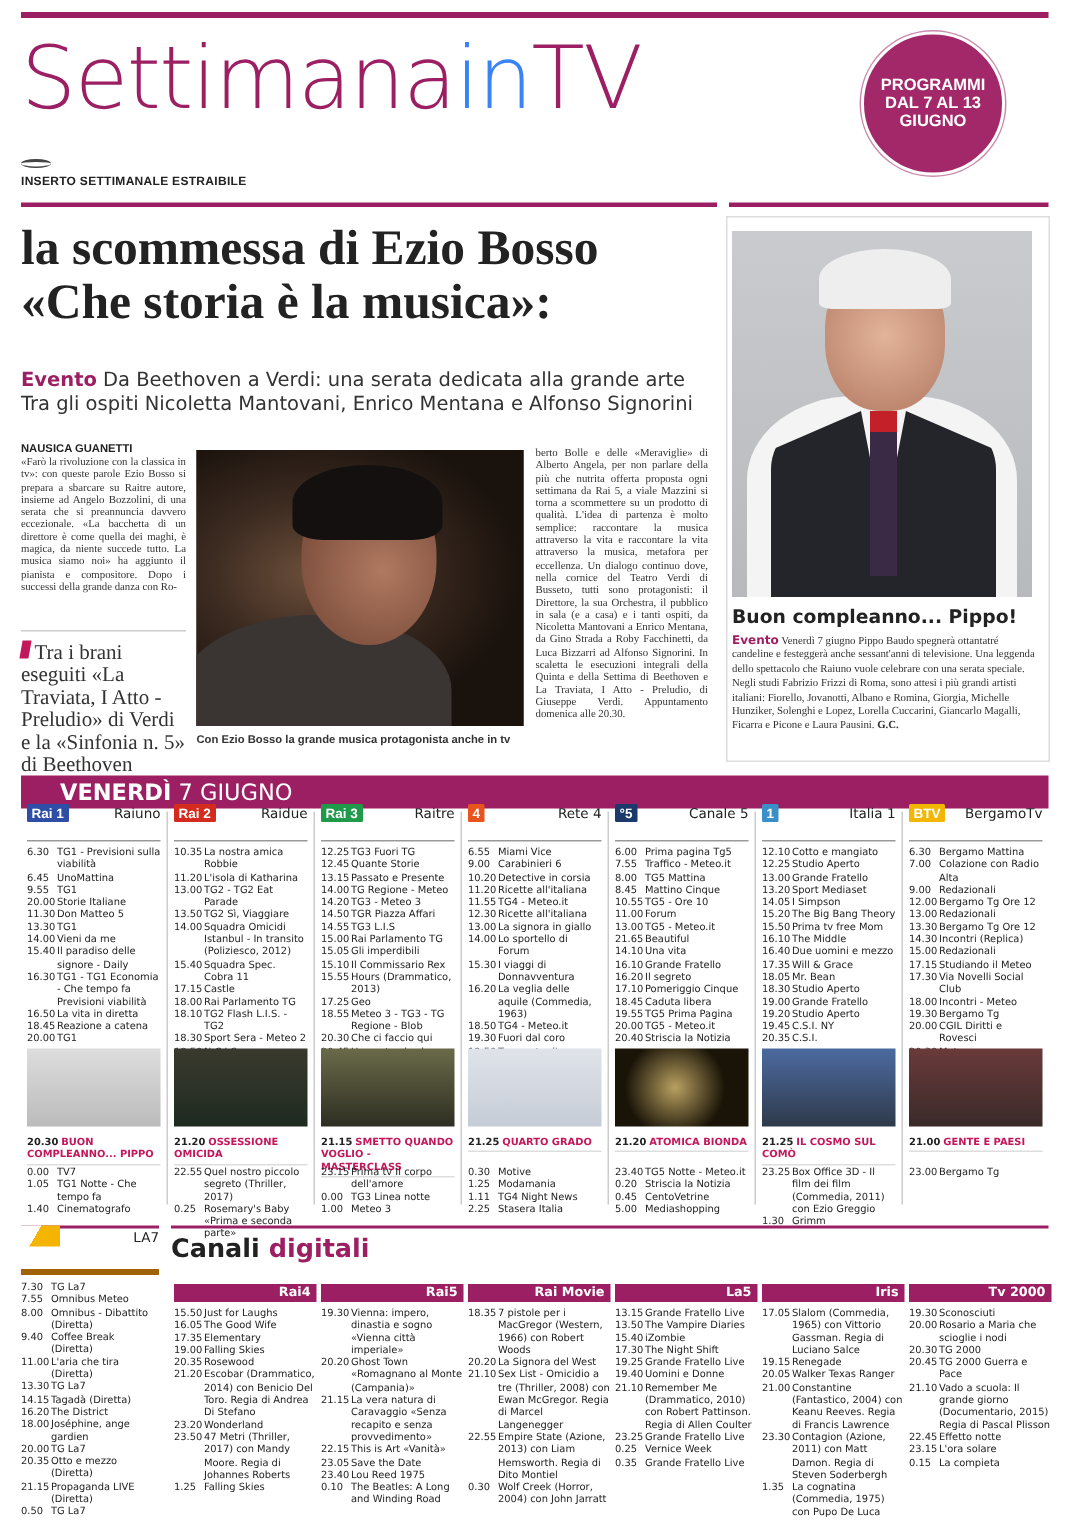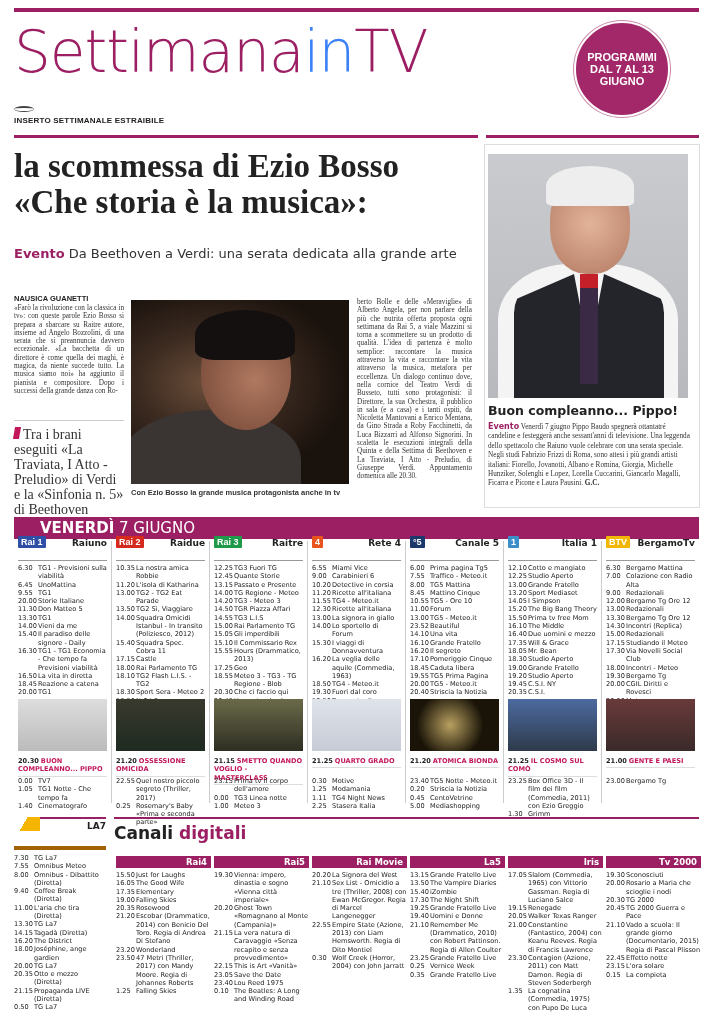--- a/index.html
+++ b/index.html
@@ -35,21 +35,21 @@
 .pippo-title{position:absolute;left:488px;top:403px;font-family:"DejaVu Sans",sans-serif;font-weight:bold;font-size:12.5px;color:#222}
 .pippo-text{position:absolute;left:488px;top:422px;width:206px;font-family:"Liberation Serif",serif;font-size:7.2px;line-height:9.4px;color:#333}
 .pippo-text b.ev{color:#9b1f62;font-family:"DejaVu Sans",sans-serif;font-size:8px}
 .dayband{position:absolute;left:14px;top:517px;width:685px;height:22px;background:#9b1f62;color:#fff;font-family:"DejaVu Sans",sans-serif;font-size:15px;line-height:22px;padding-left:26px}
 .dayband b{font-weight:bold}
 .grid{position:absolute;left:14px;top:541px;width:685px;height:262px;display:flex}
 .ch{flex:1;border-right:1px solid #ccc;padding:0 4px;position:relative}
 .ch:last-child{border-right:none}
 .chhead{height:20px;display:flex;align-items:flex-end;justify-content:space-between;border-bottom:1px solid #999;padding-bottom:12px;margin-bottom:3px}
 .chlogo{font-size:9px;font-weight:bold;color:#fff;padding:1px 3px;border-radius:1px}
-.chname{font-family:"DejaVu Sans",sans-serif;font-size:9px;font-weight:bold}
+.chname{font-family:"DejaVu Sans",sans-serif;font-size:9px;font-weight:normal}
 .row{display:flex;font-family:"DejaVu Sans",sans-serif;font-size:6.6px;line-height:8.3px;color:#222}
 .row .t{width:20px;flex:none}
 .row .n{flex:1}
 .thumb{position:absolute;left:4px;top:158px;right:4px;height:52px;overflow:hidden}
 .prime{position:absolute;left:4px;top:216px;right:4px;font-family:"DejaVu Sans",sans-serif;font-size:6.6px;line-height:8.3px;font-weight:bold;border-bottom:1px solid #ddd;padding-bottom:2px}
 .prime .pt{color:#222;margin-right:2px}
 .prime .pn{color:#c2185b}
 .late{position:absolute;left:4px;top:236px;right:4px}
 .lowsep1{position:absolute;left:14px;top:817px;width:92px;height:2px;background:#9b1f62}
 .lowsep2{position:absolute;left:114px;top:817px;width:585px;height:2px;background:#9b1f62}
@@ -74,21 +74,21 @@
 </div>
 <div class="logo-sm"></div>
 <div class="inserto">INSERTO SETTIMANALE ESTRAIBILE</div>
 <div class="sepL"></div>
 <div class="sepR"></div>
 
 <h1 class="headline">
     <div>la scommessa di Ezio Bosso</div>
     <div>«Che storia è la musica»:</div>
   </h1>
-<div class="subhead"><b>Evento</b><span> Da Beethoven a Verdi: una serata dedicata alla grande arte</span><br></div>
+<div class="subhead"><b>Evento</b><span> Da Beethoven a Verdi: una serata dedicata alla grande arte</span><br><span>Tra gli ospiti Nicoletta Mantovani, Enrico Mentana e Alfonso Signorini</span></div>
 <div class="byline">NAUSICA GUANETTI</div>
 <div class="col-text" style="left:14px;top:304px;width:110px">«Farò la rivoluzione con la classica in tv»: con queste parole Ezio Bosso si prepara a sbarcare su Raitre autore, insieme ad Angelo Bozzolini, di una serata che si preannuncia davvero eccezionale. «La bacchetta di un direttore è come quella dei maghi, è magica, da niente succede tutto. La musica siamo noi» ha aggiunto il pianista e compositore. Dopo i successi della grande danza con Ro-</div>
 <div class="pull"><span class="sq"></span><span>Tra i brani eseguiti «La Traviata, I Atto - Preludio» di Verdi e la «Sinfonia n. 5» di Beethoven</span></div>
 <div class="photo ph-bosso">
     <div class="body"></div>
     <div class="head"></div>
     <div class="hair"></div>
   </div>
 <div class="caption">Con Ezio Bosso la grande musica protagonista anche in tv</div>
 <div class="col-text" style="left:357px;top:298px;width:115px">berto Bolle e delle «Meraviglie» di Alberto Angela, per non parlare della più che nutrita offerta proposta ogni settimana da Rai 5, a viale Mazzini si torna a scommettere su un prodotto di qualità. L'idea di partenza è molto semplice: raccontare la musica attraverso la vita e raccontare la vita attraverso la musica, metafora per eccellenza. Un dialogo continuo dove, nella cornice del Teatro Verdi di Busseto, tutti sono protagonisti: il Direttore, la sua Orchestra, il pubblico in sala (e a casa) e i tanti ospiti, da Nicoletta Mantovani a Enrico Mentana, da Gino Strada a Roby Facchinetti, da Luca Bizzarri ad Alfonso Signorini. In scaletta le esecuzioni integrali della Quinta e della Settima di Beethoven e La Traviata, I Atto - Preludio, di Giuseppe Verdi. Appuntamento domenica alle 20.30.</div>
@@ -438,21 +438,21 @@
       </div>
       <div class="row">
         <span class="t">11.00</span>
         <span class="n">Forum</span>
       </div>
       <div class="row">
         <span class="t">13.00</span>
         <span class="n">TG5 - Meteo.it</span>
       </div>
       <div class="row">
-        <span class="t">23.52</span>
+        <span class="t">21.65</span>
         <span class="n">Beautiful</span>
       </div>
       <div class="row">
         <span class="t">14.10</span>
         <span class="n">Una vita</span>
       </div>
       <div class="row">
         <span class="t">16.10</span>
         <span class="n">Grande Fratello</span>
       </div>
@@ -784,20 +784,24 @@
         <span class="t">23.40</span>
         <span class="n">Lou Reed 1975</span>
       </div>
       <div class="row">
         <span class="t">0.10</span>
         <span class="n">The Beatles: A Long and Winding Road</span>
       </div>
 </div>
 <div class="dcol">
   <div class="dhead">Rai Movie</div>
+  <div class="row">
+        <span class="t">18.35</span>
+        <span class="n">7 pistole per i MacGregor (Western, 1966) con Robert Woods</span>
+      </div>
       <div class="row">
         <span class="t">20.20</span>
         <span class="n">La Signora del West</span>
       </div>
       <div class="row">
         <span class="t">21.10</span>
         <span class="n">Sex List - Omicidio a tre (Thriller, 2008) con Ewan McGregor. Regia di Marcel Langenegger</span>
       </div>
       <div class="row">
         <span class="t">22.55</span>

